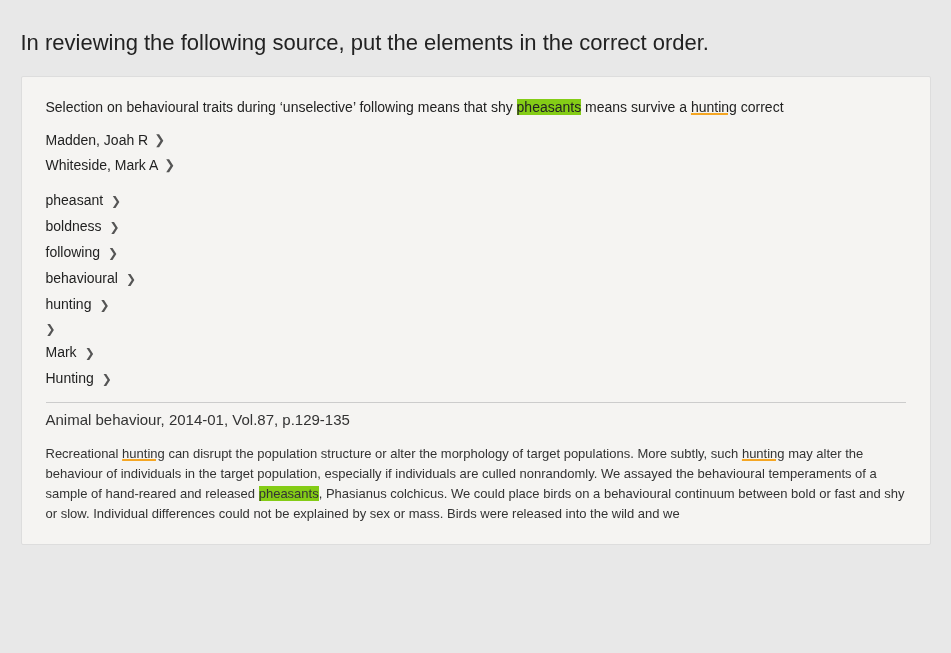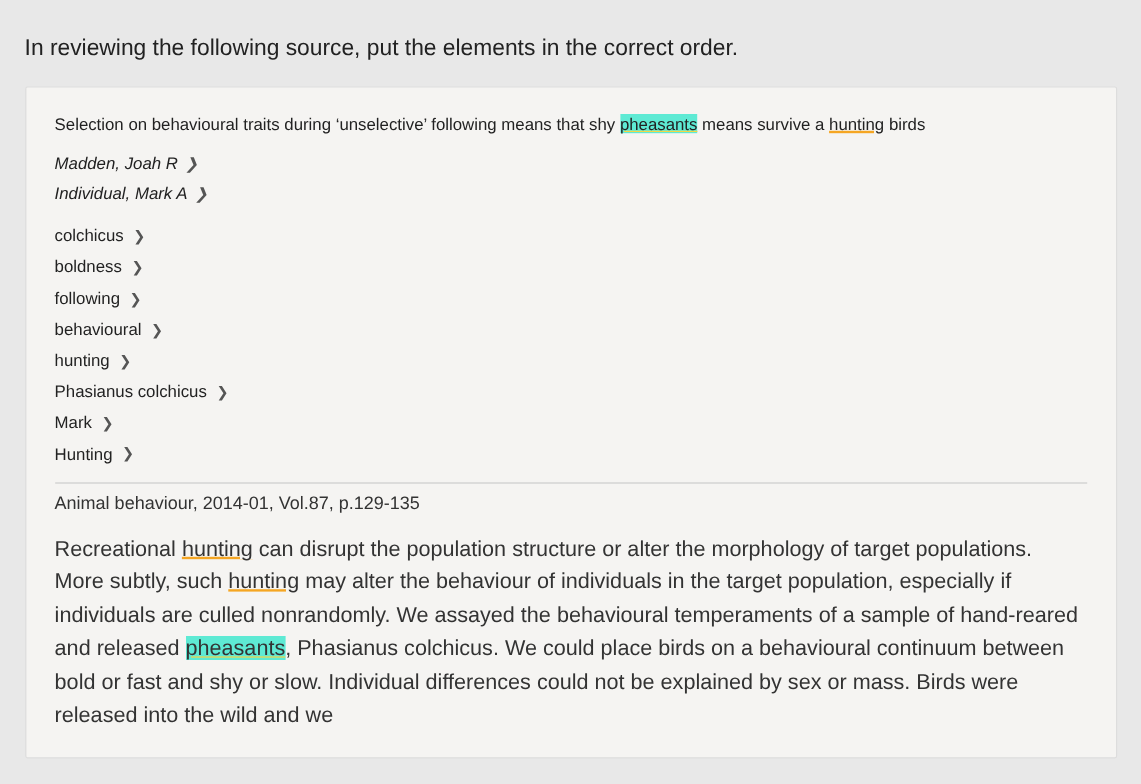--- a/index.html
+++ b/index.html
@@ -18,60 +18,58 @@
       justify-content: center;
       padding: 30px 20px;
     }
 
     .page-container {
       width: 100%;
       max-width: 910px;
     }
 
     .instruction-text {
-      font-size: 19px;
+      font-size: 22px;
       color: #222;
       margin-bottom: 20px;
       font-weight: normal;
     }
 
     .content-card {
       background-color: #f5f4f2;
       border: 1px solid #ddd;
       padding: 20px 24px;
       border-radius: 2px;
     }
 
     .article-title {
       font-size: 14px;
       color: #222;
       line-height: 1.5;
       margin-bottom: 10px;
     }
 
     .highlight-yellow {
-      background-color: #5eead4;
-      text-decoration: underline;
+      background-color: #84cc16;
       text-decoration-color: #f5d547;
     }
 
     .highlight-underline {
       text-decoration: underline;
       text-decoration-color: #f5a623;
       text-decoration-thickness: 2px;
     }
 
     .author-line {
       font-size: 14px;
       color: #222;
       line-height: 1.8;
       display: flex;
-      align-items: center;
+      align-items: flex-start;
       gap: 6px;
-      font-style: italic;
     }
 
     .author-line .chevron {
       color: #555;
       font-size: 13px;
     }
 
     .keyword-list {
       margin: 6px 0 10px 0;
     }
@@ -93,72 +91,71 @@
 
     .journal-info {
       font-size: 15px;
       color: #333;
       margin: 8px 0 6px 0;
       border-top: 1px solid #ccc;
       padding-top: 8px;
     }
 
     .abstract-text {
-      font-size: 18px;
+      font-size: 13px;
       color: #333;
       line-height: 1.55;
       margin-top: 16px;
     }
   </style>
 </head>
 <body>
 
 <div class="page-container">
   <p class="instruction-text">In reviewing the following source, put the elements in the correct order.</p>
 
   <div class="content-card">
 
     <p class="article-title">
-      <span>Selection on behavioural traits during ‘unselective’ following means that shy </span><span class="highlight-yellow">pheasants</span><span> means survive a </span><span class="highlight-underline">hunting</span><span> birds</span>
+      <span>Selection on behavioural traits during ‘unselective’ following means that shy </span><span class="highlight-yellow">pheasants</span><span> means survive a </span><span class="highlight-underline">hunting</span><span> correct</span>
     </p>
 
     <div class="keyword-list">
       <div class="author-line">
         <span>Madden, Joah R</span>
         <span class="chevron">❯</span>
       </div>
       <div class="author-line">
-        <span>Individual, Mark A</span>
+        <span>Whiteside, Mark A</span>
         <span class="chevron">❯</span>
       </div>
     </div>
 
     <div class="keyword-list">
       <div class="keyword-item">
-        <span>colchicus</span>
+        <span>pheasant</span>
         <span class="chevron">❯</span>
       </div>
       <div class="keyword-item">
         <span>boldness</span>
         <span class="chevron">❯</span>
       </div>
       <div class="keyword-item">
         <span>following</span>
         <span class="chevron">❯</span>
       </div>
       <div class="keyword-item">
         <span>behavioural</span>
         <span class="chevron">❯</span>
       </div>
       <div class="keyword-item">
         <span>hunting</span>
         <span class="chevron">❯</span>
       </div>
       <div class="keyword-item">
-        <span>Phasianus colchicus</span>
         <span class="chevron">❯</span>
       </div>
       <div class="keyword-item">
         <span>Mark</span>
         <span class="chevron">❯</span>
       </div>
       <div class="keyword-item">
         <span>Hunting</span>
         <span class="chevron">❯</span>
       </div>

